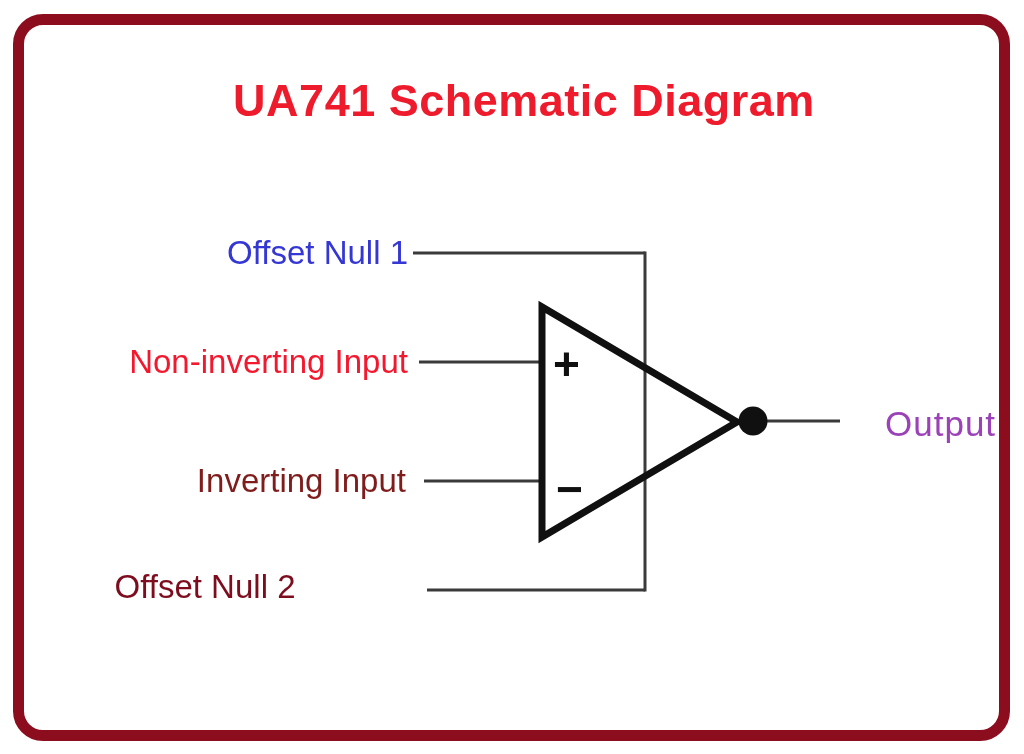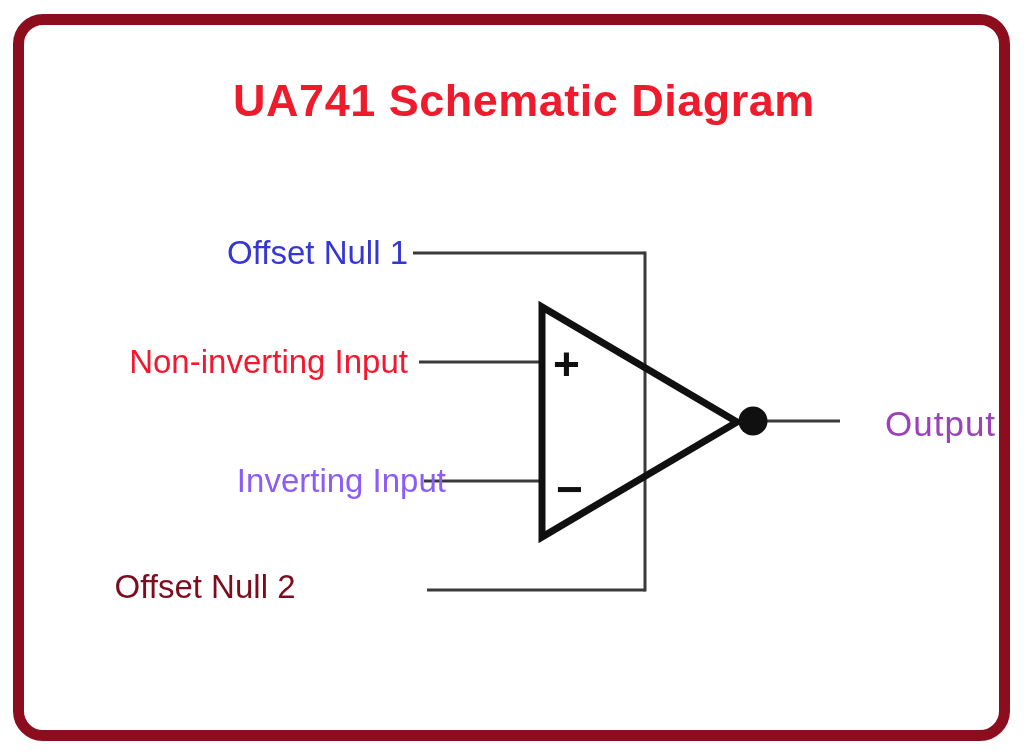--- a/index.html
+++ b/index.html
@@ -98,21 +98,21 @@
 
     <path d="M 542 307 L 542 537 L 737 422 Z" fill="none" stroke="#101010" stroke-width="7" stroke-linejoin="miter"></path>
 
     <circle cx="753" cy="421" r="14.5" fill="#101010"></circle>
   </svg>
 
   <div class="label l-offset-null-1" style="color: rgb(53, 55, 212);">Offset Null 1</div>
 
   <div class="label l-non-inverting" style="color: rgb(244, 24, 46);">Non-inverting Input</div>
 
-  <div class="label l-inverting" style="color: #8b5cf6; padding-left: 40px;">Inverting Input</div>
+  <div class="label l-inverting" style="color: #7f1d1d;">Inverting Input</div>
 
   <div class="label l-offset-null-2" style="color: rgb(125, 12, 30);">Offset Null 2</div>
 
   <div class="label l-output" style="color: rgb(156, 66, 184);">Output</div>
 
   <div class="opsign plus">+</div>
 
   <div class="opsign minus">−</div>
 
 

